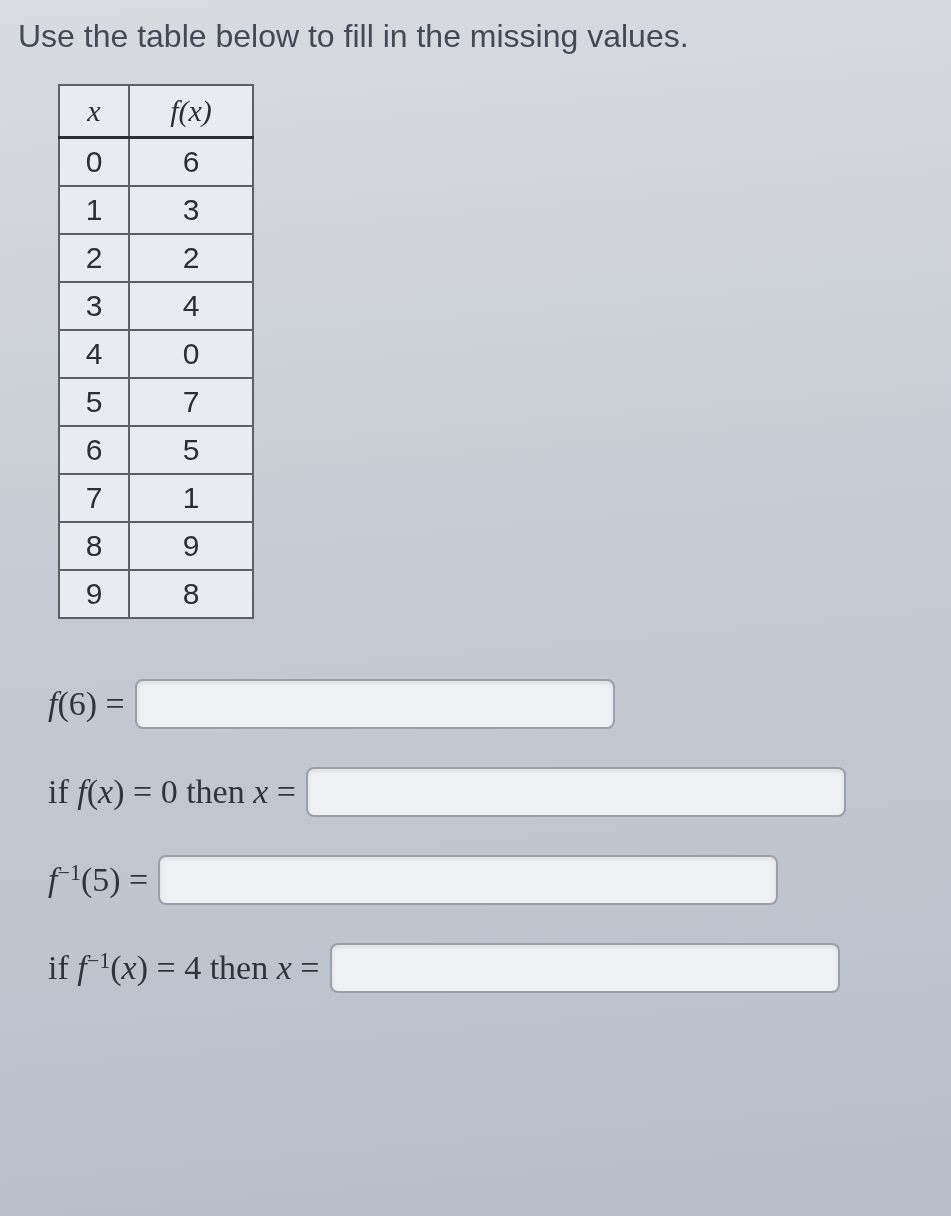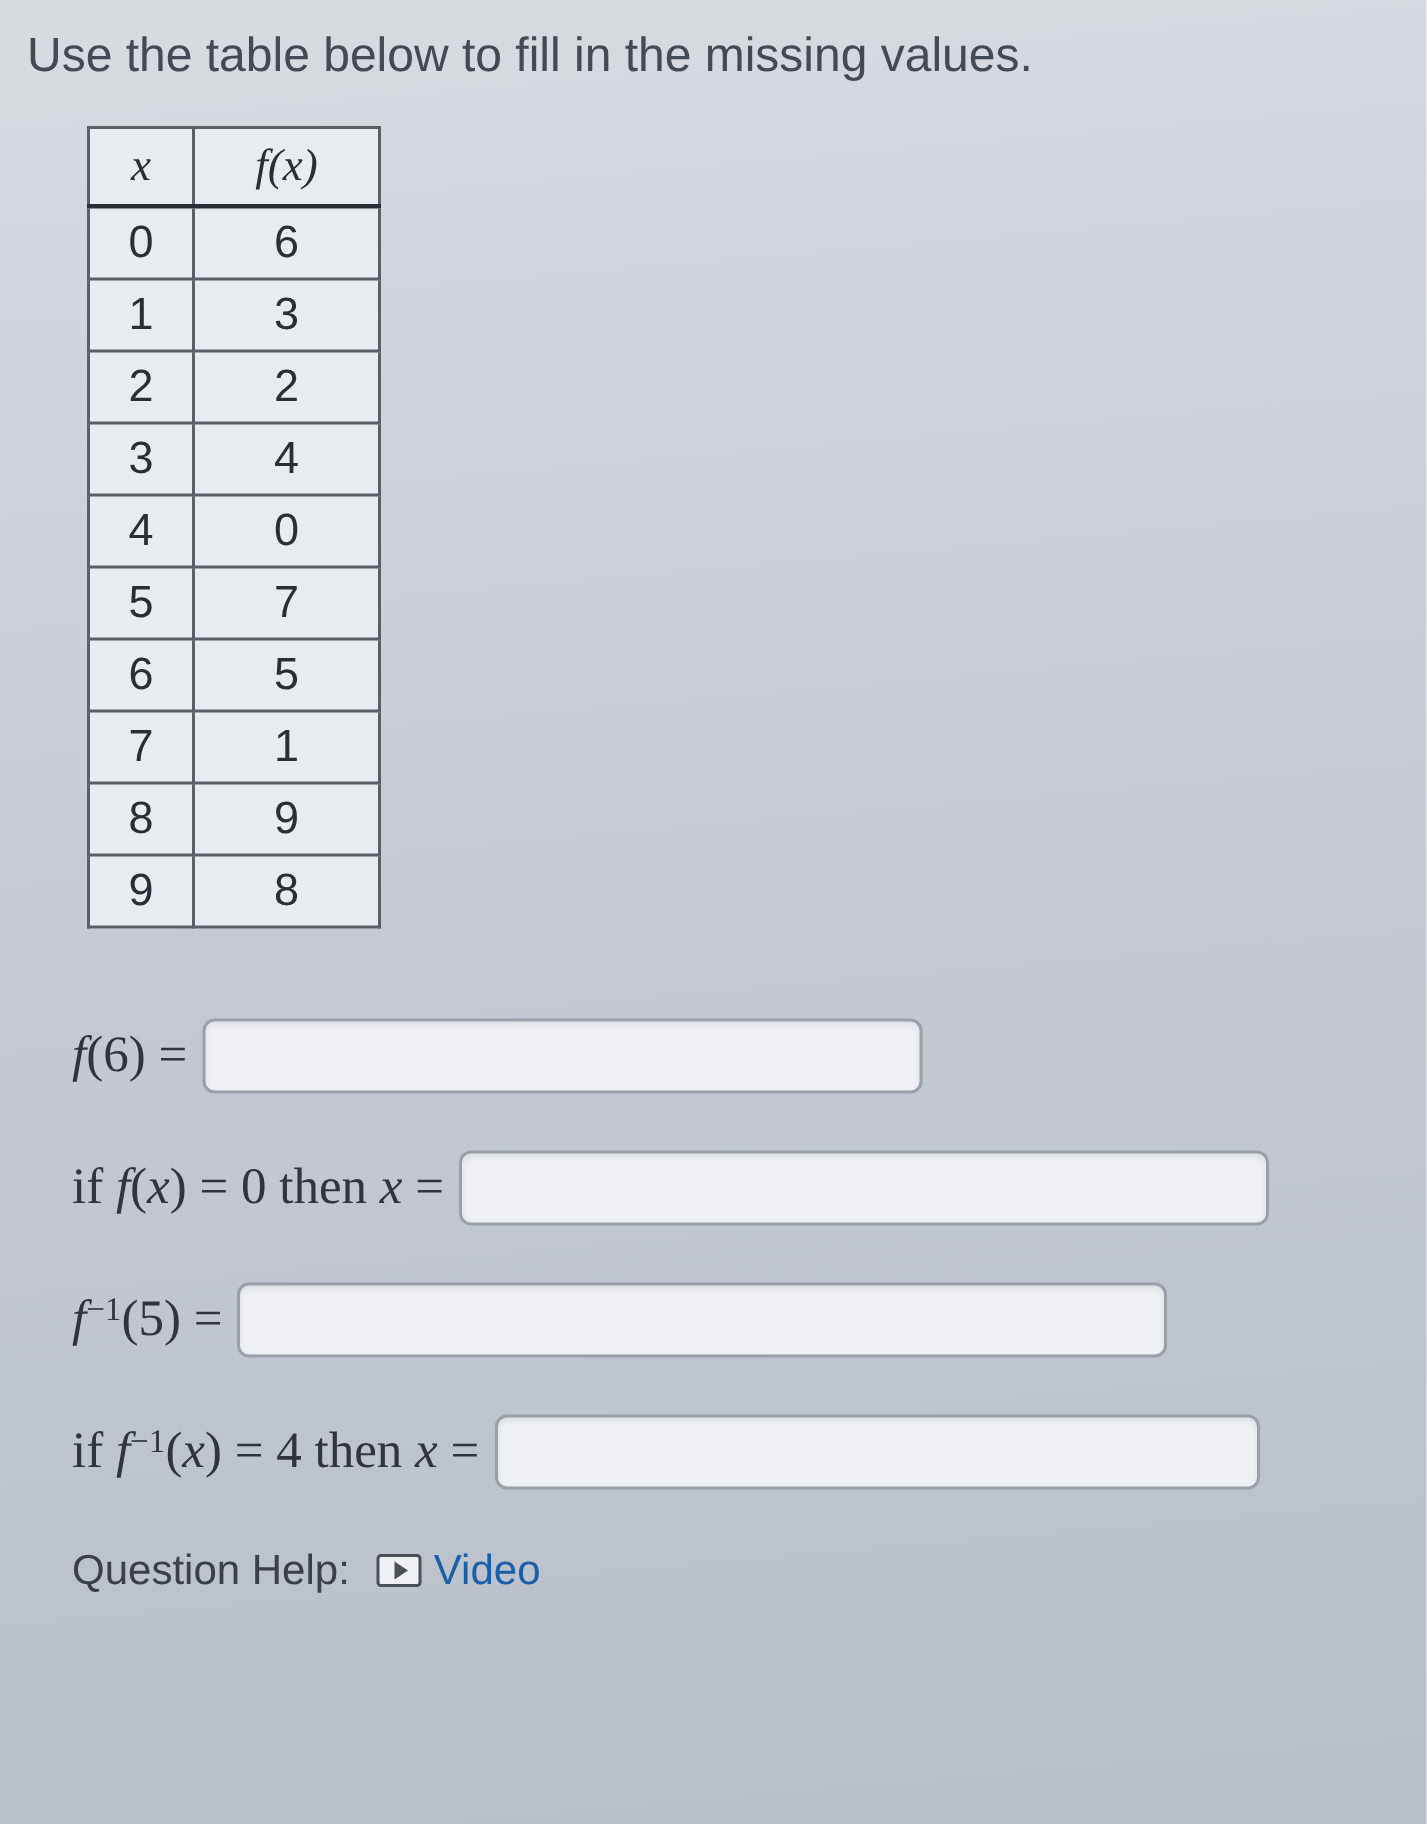--- a/index.html
+++ b/index.html
@@ -187,21 +187,14 @@
   <div class="qrow">
     <span class="math"><span class="it">f</span><sup>−1</sup>(5)&nbsp;=</span>
     <input class="answer w3" type="text" value="" style="">
   </div>
 
   <div class="qrow">
     <span class="math">if&nbsp;<span class="it">f</span><sup>−1</sup>(<span class="it">x</span>)&nbsp;=&nbsp;4&nbsp;then&nbsp;<span class="it">x</span>&nbsp;=</span>
     <input class="answer w4" type="text" value="" style="">
   </div>
 
-  <div class="help-row">
-    <span>Question Help:</span>
-    <span class="video-link">
-      <span class="video-icon"></span>
-      <span>Video</span>
-    </span>
-  </div>
 
 </div>
 
 </body></html>

